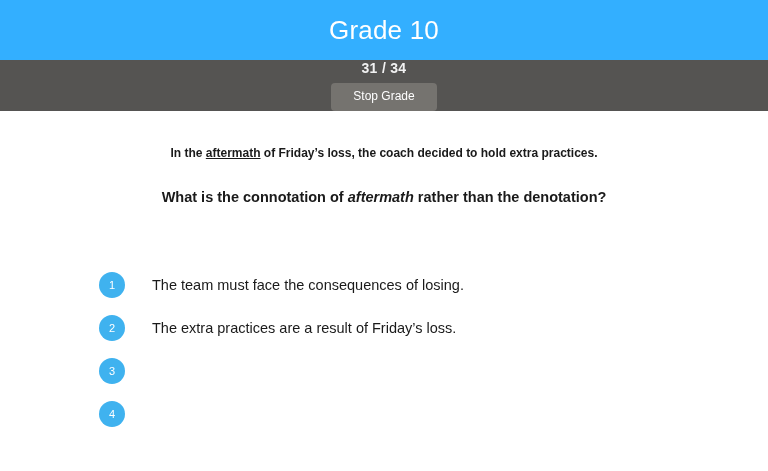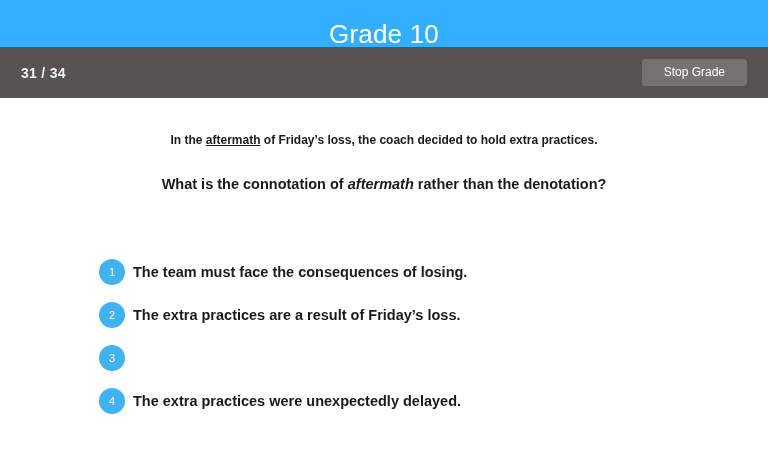--- a/index.html
+++ b/index.html
@@ -11,45 +11,46 @@
     height: 471px;
     background: #ffffff;
     font-family: "Liberation Sans", sans-serif;
     overflow: hidden;
     position: relative;
   }
 
   
   .app-header {
     width: 100%;
-    height: 47px;
+    height: 60px;
     background: #33afff;
     display: flex;
-    align-items: flex-end;
+    align-items: center;
     justify-content: center;
     box-sizing: border-box;
   }
   .app-title {
     color: #ffffff;
     font-size: 26px;
     font-weight: 400;
     letter-spacing: 0.2px;
     line-height: 1;
   }
 
   
   .toolbar {
     width: 100%;
     height: 51px;
     background: #555452;
     display: flex;
     align-items: center;
     justify-content: space-between;
     box-sizing: border-box;
-    padding: 0 21px;
+    padding: 0 8px;
+    flex-direction: column;
   }
   .progress-counter {
     color: #f2f2f2;
     font-size: 14px;
     font-weight: 700;
     letter-spacing: 0.3px;
   }
   .stop-test-button {
     background: #75736f;
     color: #ffffff;
@@ -110,23 +111,23 @@
     color: #ffffff;
     font-size: 11px;
     font-weight: 400;
     display: flex;
     align-items: center;
     justify-content: center;
     flex: 0 0 auto;
     line-height: 1;
   }
   .option-text {
-    margin-left: 8px;
+    margin-left: 27px;
     font-size: 14.5px;
-    font-weight: 700;
+    font-weight: 400;
     color: #1a1a1a;
     line-height: 1.3;
   }
 </style>
 </head>
 <body>
 
 <div class="app-header">
   <div class="app-title">Grade 10</div>
 </div>
@@ -154,17 +155,16 @@
     </li>
     <li class="option-row">
       <span class="option-bullet">2</span>
       <span class="option-text">The extra practices are a result of Friday’s loss.</span>
     </li>
     <li class="option-row">
       <span class="option-bullet">3</span>
     </li>
     <li class="option-row">
       <span class="option-bullet">4</span>
-      <span class="option-text">The extra practices were unexpectedly delayed.</span>
     </li>
   </ul>
 
 </div>
 
 </body></html>

